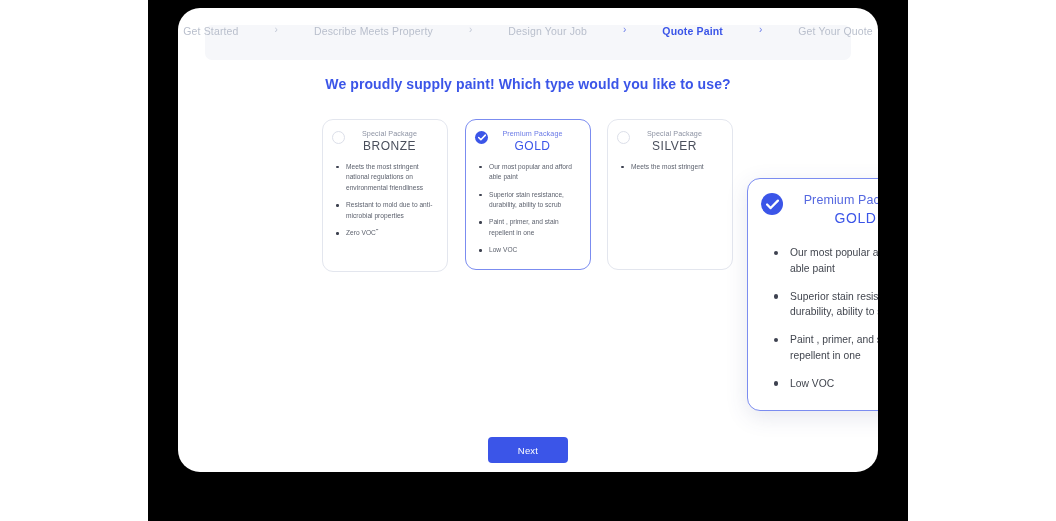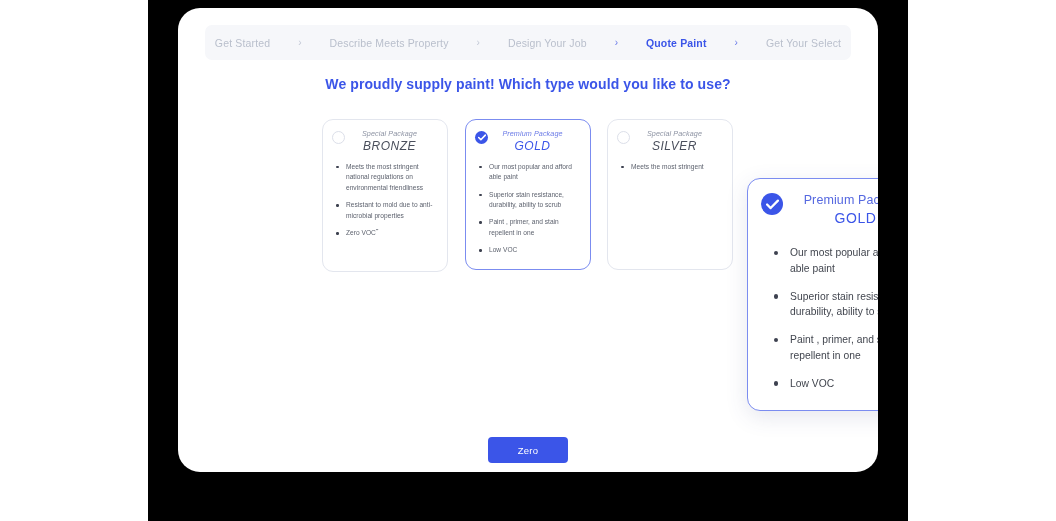--- a/index.html
+++ b/index.html
@@ -38,23 +38,22 @@
   }
 
   
   .breadcrumb {
     position: absolute;
     left: 27px; top: 17px;
     width: 646px; height: 35px;
     background: #f6f7fa;
     border-radius: 7px;
     display: flex;
-    align-items: center;
     justify-content: center;
-    gap: 4px;
+    gap: 12px;
   }
   .crumb {
     font-size: 10.5px;
     color: #b9bfcc;
     letter-spacing: 0.15px;
     white-space: nowrap;
     padding: 0 2px;
   }
   .crumb.active {
     color: #3b55e8;
@@ -102,21 +101,20 @@
     left: 287px; height: 151px;
     border: 1.5px solid #7b8cf0;
   }
   .card.c3 { left: 429px; height: 151px; }
 
   .card-head {
     display: flex;
     align-items: flex-start;
     gap: 6px;
     margin-bottom: 7px;
-    font-style: italic;
   }
   .radio {
     width: 13px; height: 13px;
     border-radius: 50%;
     border: 1.2px solid #dcdfe9;
     box-sizing: border-box;
     flex: 0 0 auto;
     margin-top: 2px;
   }
   .radio.checked {
@@ -254,21 +252,21 @@
 
     <div class="breadcrumb" id="breadcrumb">
         <span class="crumb">Get Started</span>
         <span class="crumb-sep">›</span>
         <span class="crumb">Describe Meets Property</span>
         <span class="crumb-sep">›</span>
         <span class="crumb">Design Your Job</span>
         <span class="crumb-sep nearactive">›</span>
         <span class="crumb active">Quote Paint</span>
         <span class="crumb-sep nearactive">›</span>
-        <span class="crumb">Get Your Select</span>
+        <span class="crumb">Get Your Quote</span>
       </div>
 
     <div class="heading">We proudly supply paint! Which type would you like to use?</div>
 
     <div class="cards" id="cards">
         <div class="card c1">
           <div class="card-head">
             <span class="radio"></span>
             <div class="card-titles">
               <div class="pkg-kicker">Special Package</div>
@@ -327,15 +325,15 @@
         </div>
       </div>
       <ul class="feat" id="popup-feats">
           <li>Our most popular and afford able paint</li>
           <li>Superior stain resistance, durability, ability to scrub</li>
           <li>Paint , primer, and stain repellent in one</li>
           <li>Low VOC</li>
         </ul>
     </div>
 
-    <button class="next-btn">Zero</button>
+    <button class="next-btn">Next</button>
   </div>
 </div>
 
 </body></html>

